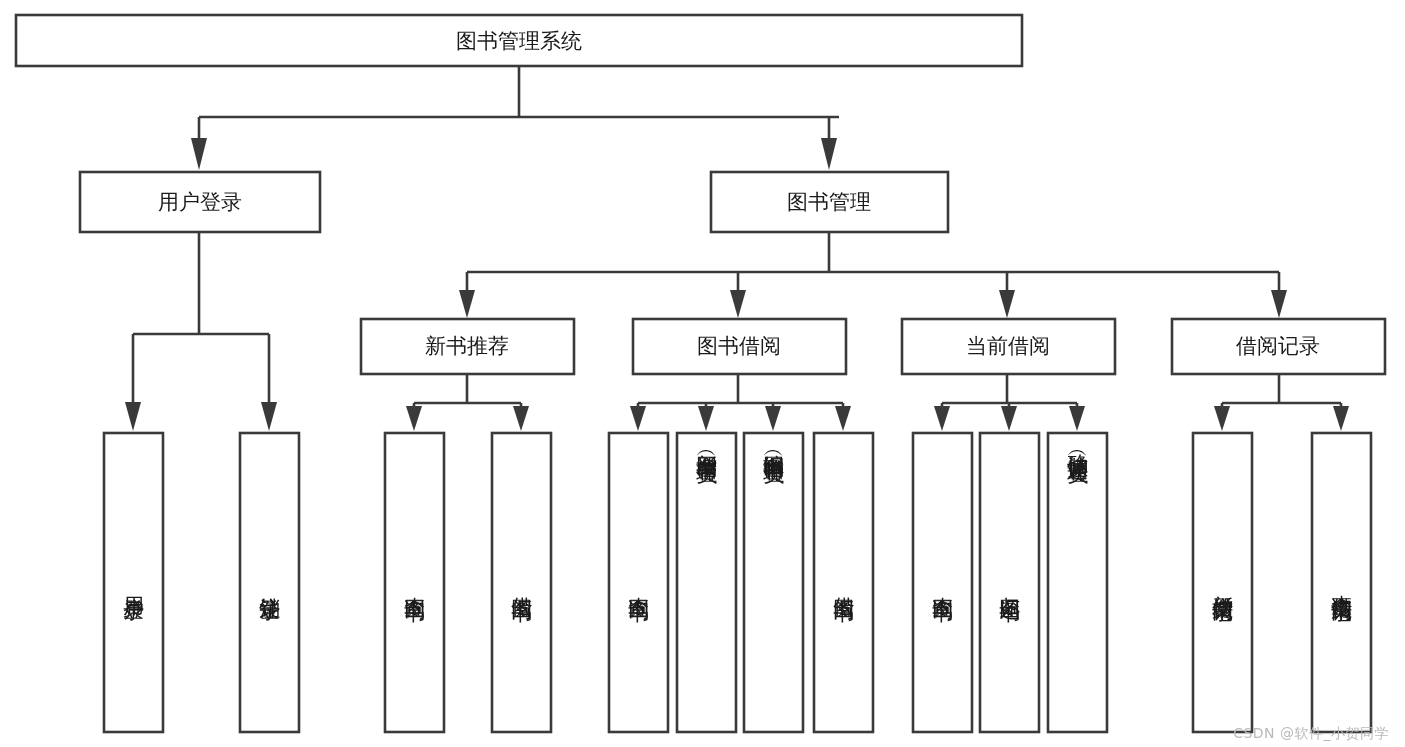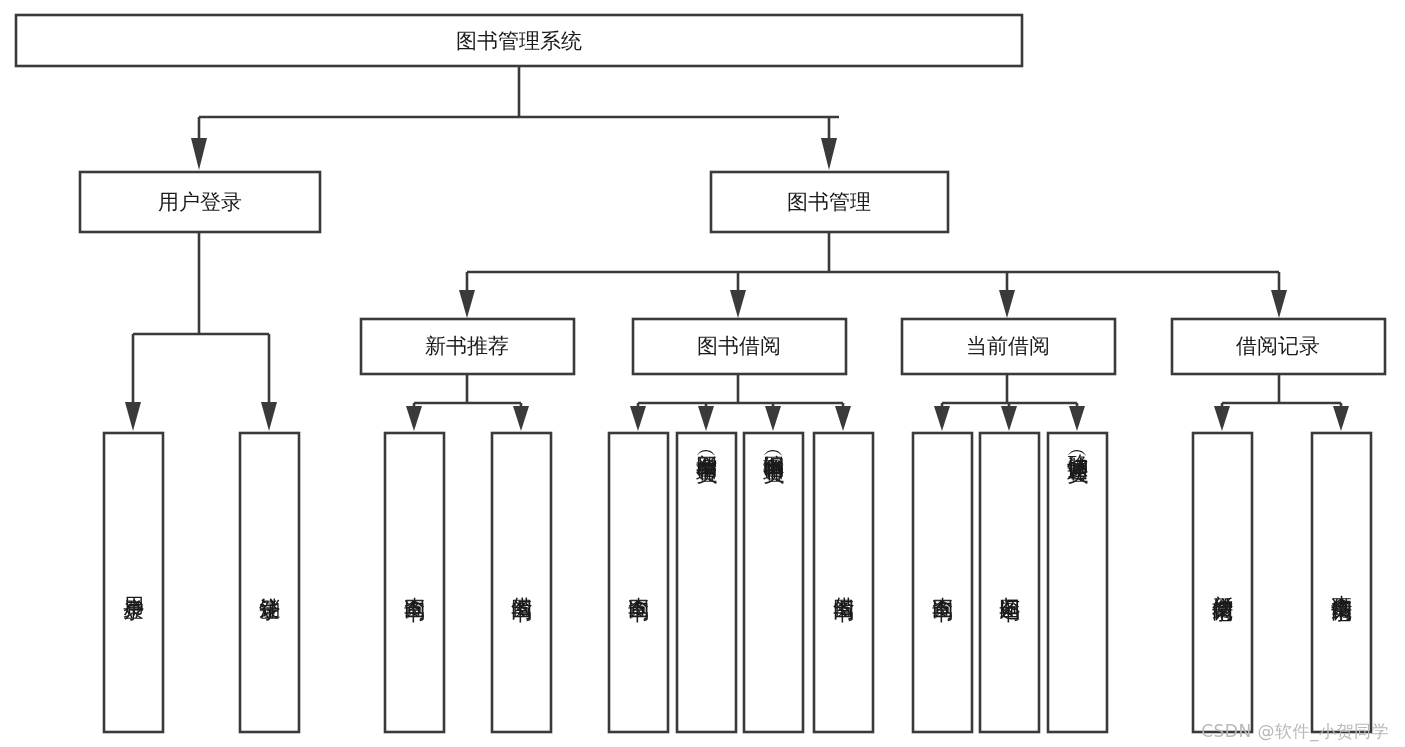--- a/index.html
+++ b/index.html
@@ -66,21 +66,21 @@
     letter-spacing: 1.5px;
     color: #1b1b1b;
     white-space: nowrap;
     text-align: center;
   }
   .watermark {
     position: absolute;
     right: 16px;
     bottom: 4px;
     font-family: "DejaVu Sans", "Liberation Sans", sans-serif;
-    font-size: 17px;
+    font-size: 14px;
     color: #b9b9b9;
     letter-spacing: 0.5px;
     white-space: nowrap;
     user-select: none;
   }
 </style>
 </head>
 <body>
 
 <div id="diagram-root">

